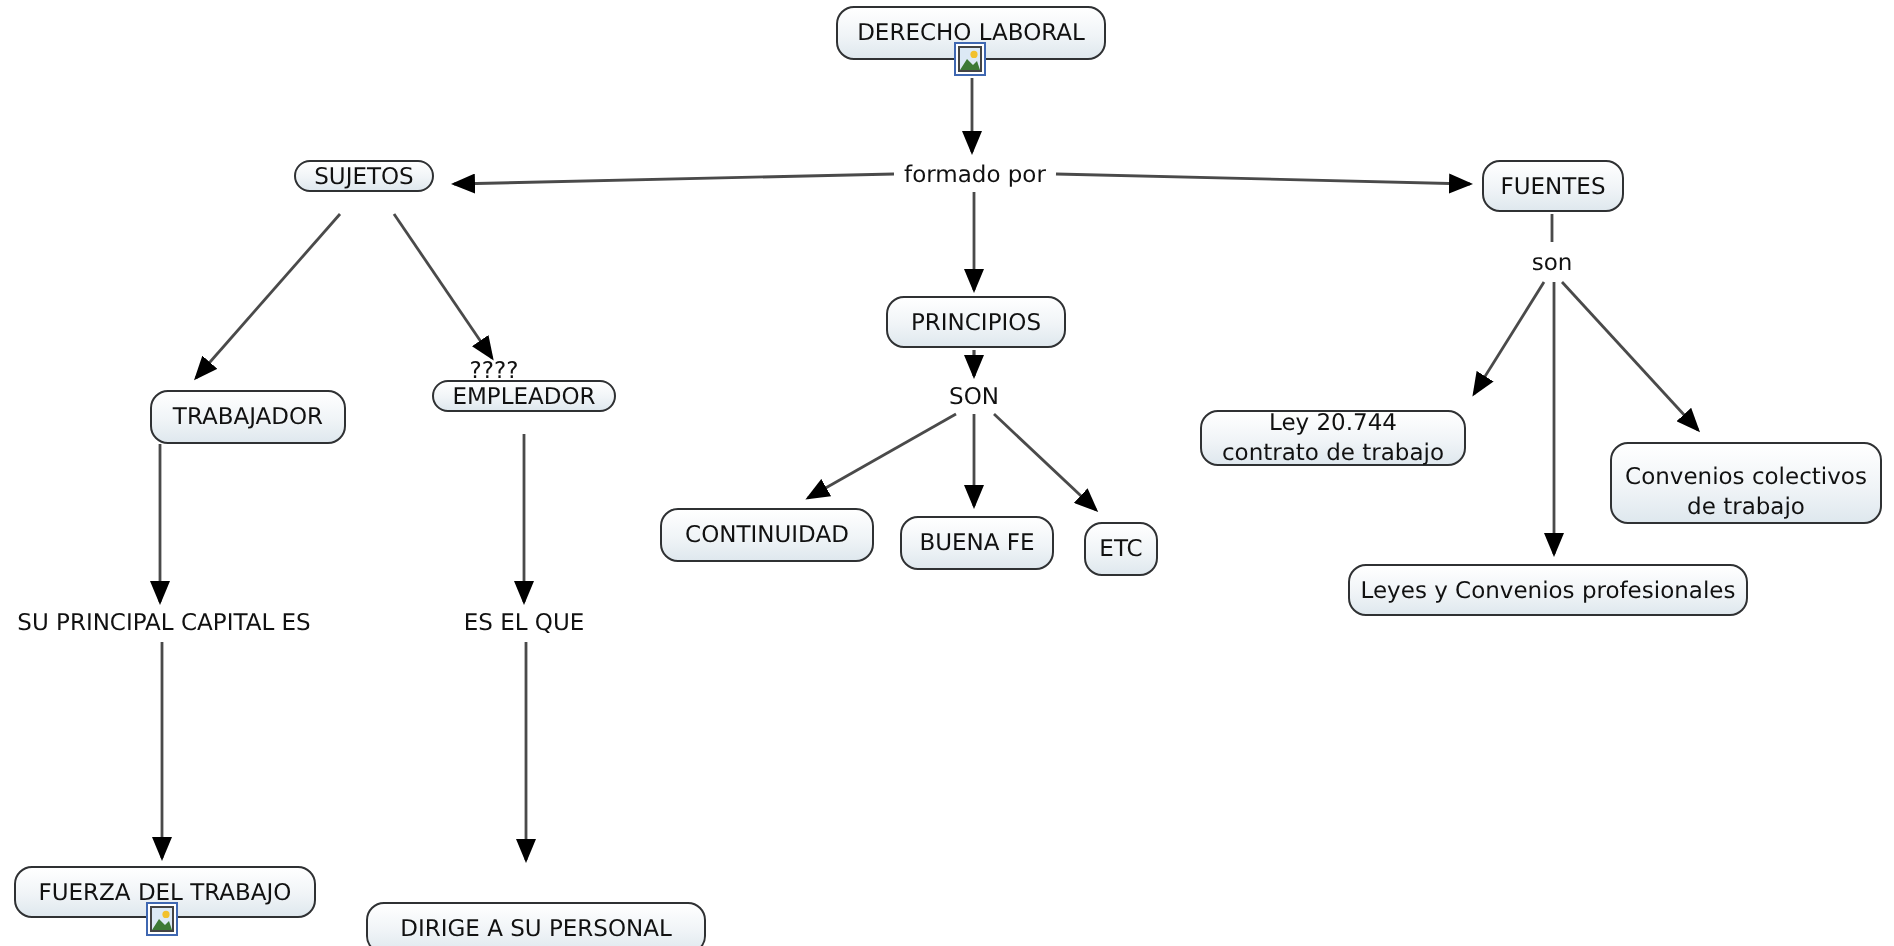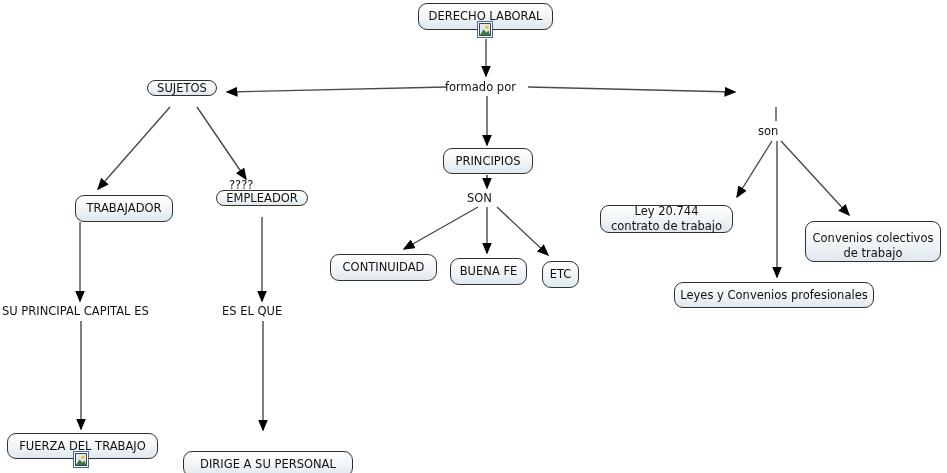--- a/index.html
+++ b/index.html
@@ -24,21 +24,21 @@
     border-radius: 9px;
     background: linear-gradient(180deg, #ffffff 0%, #f0f4f7 55%, #dfe8ee 100%);
     font-size: 11.5px;
     color: #111111;
     white-space: nowrap;
     z-index: 2;
     line-height: 1.3;
   }
   .link-label {
     position: absolute;
-    text-align: left;
+    text-align: center;
     font-size: 11.5px;
     color: #111111;
     white-space: nowrap;
     z-index: 1;
   }
   .res-icon {
     position: absolute;
     width: 16px;
     height: 17px;
     z-index: 3;
@@ -77,20 +77,21 @@
 
   <div class="link-label" style="left:445px;top:80px;width:85px;">formado por</div>
   <div class="link-label" style="left:467px;top:191px;width:40px;">SON</div>
   <div class="link-label" style="left:758px;top:124px;width:36px;">son</div>
   <div class="link-label" style="left:2px;top:304px;width:160px;">SU PRINCIPAL CAPITAL ES</div>
   <div class="link-label" style="left:222px;top:304px;width:80px;">ES EL QUE</div>
   <div class="link-label" style="left:229px;top:178px;width:36px;">????</div>
 
   <div class="node" style="left:418px;top:3px;width:135px;height:27px;">DERECHO LABORAL</div>
   <div class="node" style="left:147px;top:80px;width:70px;height:16px;">SUJETOS</div>
+  <div class="node" style="left:741px;top:80px;width:71px;height:26px;">FUENTES</div>
   <div class="node" style="left:443px;top:148px;width:90px;height:26px;">PRINCIPIOS</div>
   <div class="node" style="left:31px;top:195px;width:98px;height:27px;margin-left:44px;">TRABAJADOR</div>
   <div class="node" style="left:216px;top:190px;width:92px;height:16px;">EMPLEADOR</div>
   <div class="node" style="left:330px;top:254px;width:107px;height:27px;">CONTINUIDAD</div>
   <div class="node" style="left:450px;top:258px;width:77px;height:27px;">BUENA FE</div>
   <div class="node" style="left:542px;top:261px;width:37px;height:27px;">ETC</div>
   <div class="node" style="left:600px;top:205px;width:133px;height:28px;">
     <span>Ley 20.744</span>
     <span>contrato de trabajo</span>
   </div>

